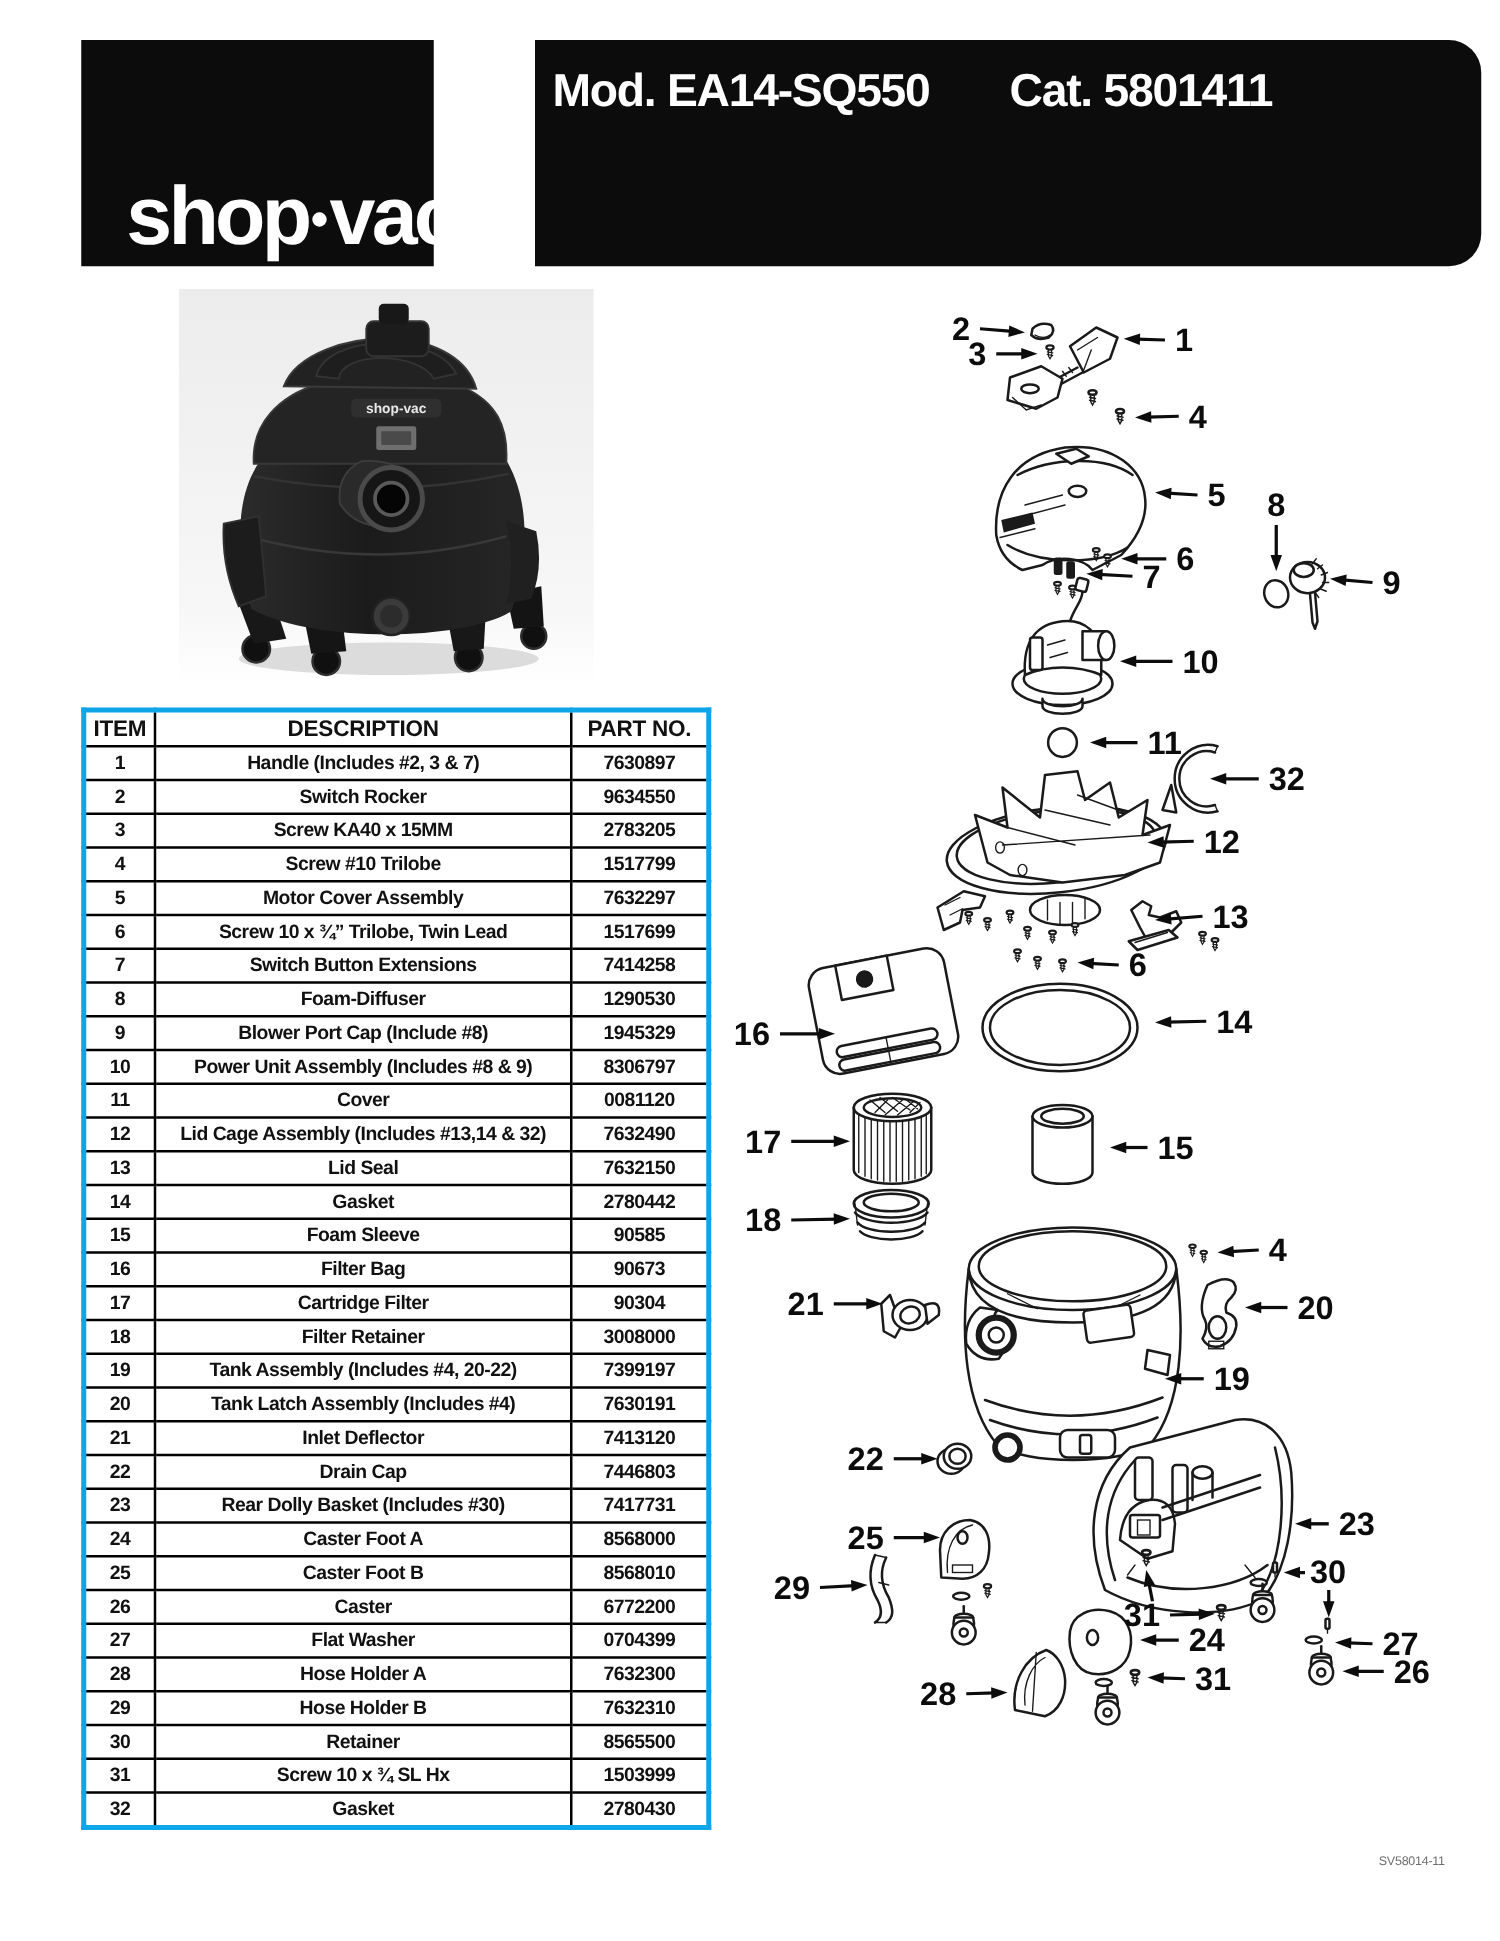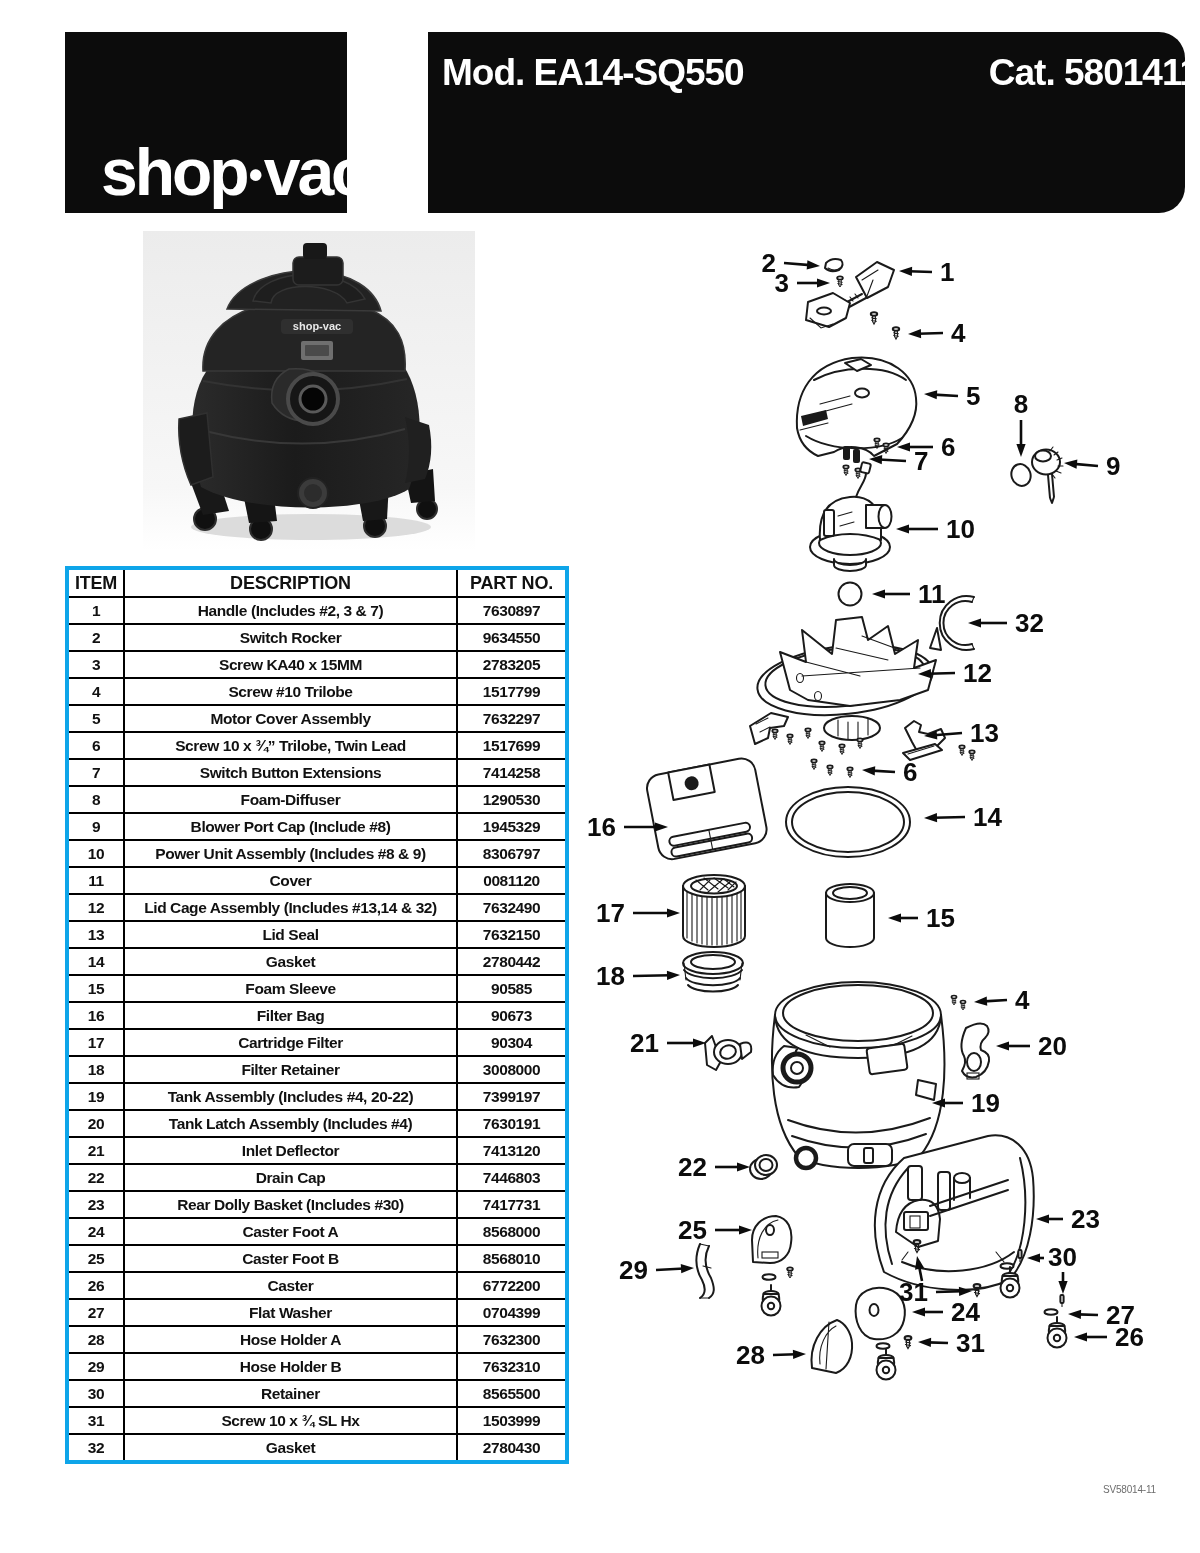--- a/index.html
+++ b/index.html
@@ -9,21 +9,21 @@
   
   .logo-box{position:absolute;left:65px;top:32px;width:282px;height:181px;background:#0c0c0c;}
   .logo-wrap{position:absolute;left:36px;bottom:8px;color:#fff;white-space:nowrap;}
   .logo-main{font-size:66px;font-weight:bold;letter-spacing:-3px;line-height:1;}
   .logo-dot{font-size:40px;vertical-align:6px;letter-spacing:-1px;padding:0 2px;}
   .logo-sup{position:relative;display:inline-block;width:20px;height:60px;vertical-align:top;}
   .logo-reg{position:absolute;top:-2px;left:2px;font-size:15px;font-weight:bold;}
   .logo-brand{position:absolute;top:22px;left:-24px;font-size:6.5px;letter-spacing:1.6px;font-weight:bold;}
   .title-bar{position:absolute;left:428px;top:32px;width:757px;height:181px;background:#0c0c0c;
              border-radius:0 26px 26px 0;}
-  .title-text{position:absolute;top:20px;left:0;right:0;display:flex;justify-content:space-between;gap:64px;
+  .title-text{position:absolute;top:20px;left:0;right:0;display:flex;justify-content:flex-start;gap:64px;
               transform:translateX(14px);color:#fff;font-size:37px;font-weight:bold;letter-spacing:-1px;}
 
   
   .photo{position:absolute;left:143px;top:231px;width:332px;height:320px;}
 
   
   .table-wrap{position:absolute;left:65px;top:566px;}
   table.parts{border-collapse:collapse;table-layout:fixed;width:500px;border:4px solid #0ea5e9;}
   table.parts th,table.parts td{border:2px solid #000;text-align:center;padding:0;overflow:hidden;white-space:nowrap;}
   table.parts th{height:26px;font-size:18px;letter-spacing:-0.2px;}

